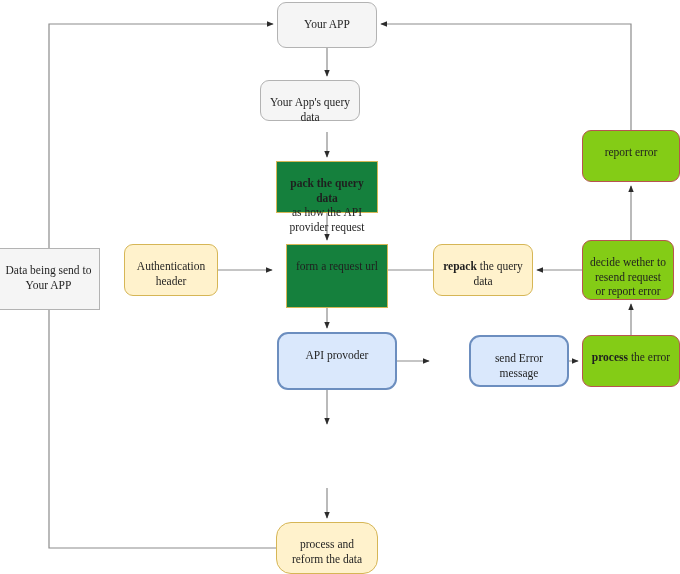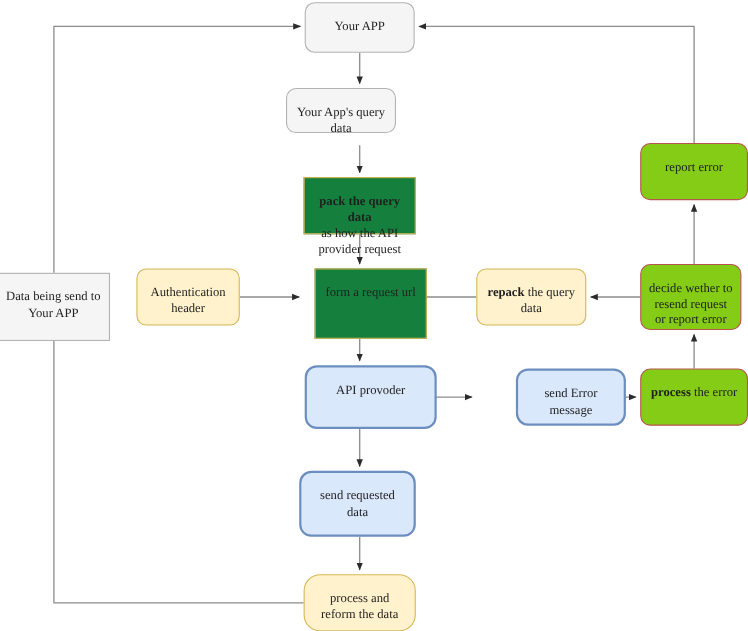--- a/index.html
+++ b/index.html
@@ -189,23 +189,20 @@
   </div>
 
   <div class="node n-blue" id="node-send-error-msg">
     <span class="txt">send Error message</span>
   </div>
 
   <div class="node n-red" id="node-process-error">
     <span class="txt"><b>process</b> <span>the error</span></span>
   </div>
 
-  <div class="node n-blue" id="node-send-requested">
-    <span class="txt">send requested data</span>
-  </div>
 
   <div class="node n-yellow" id="node-process-reform">
     <span class="txt">process and reform the data</span>
   </div>
 
   <div class="node n-grey-sq" id="node-data-being-send">
     <span class="txt">Data being send to Your APP</span>
   </div>
 
 </div>

